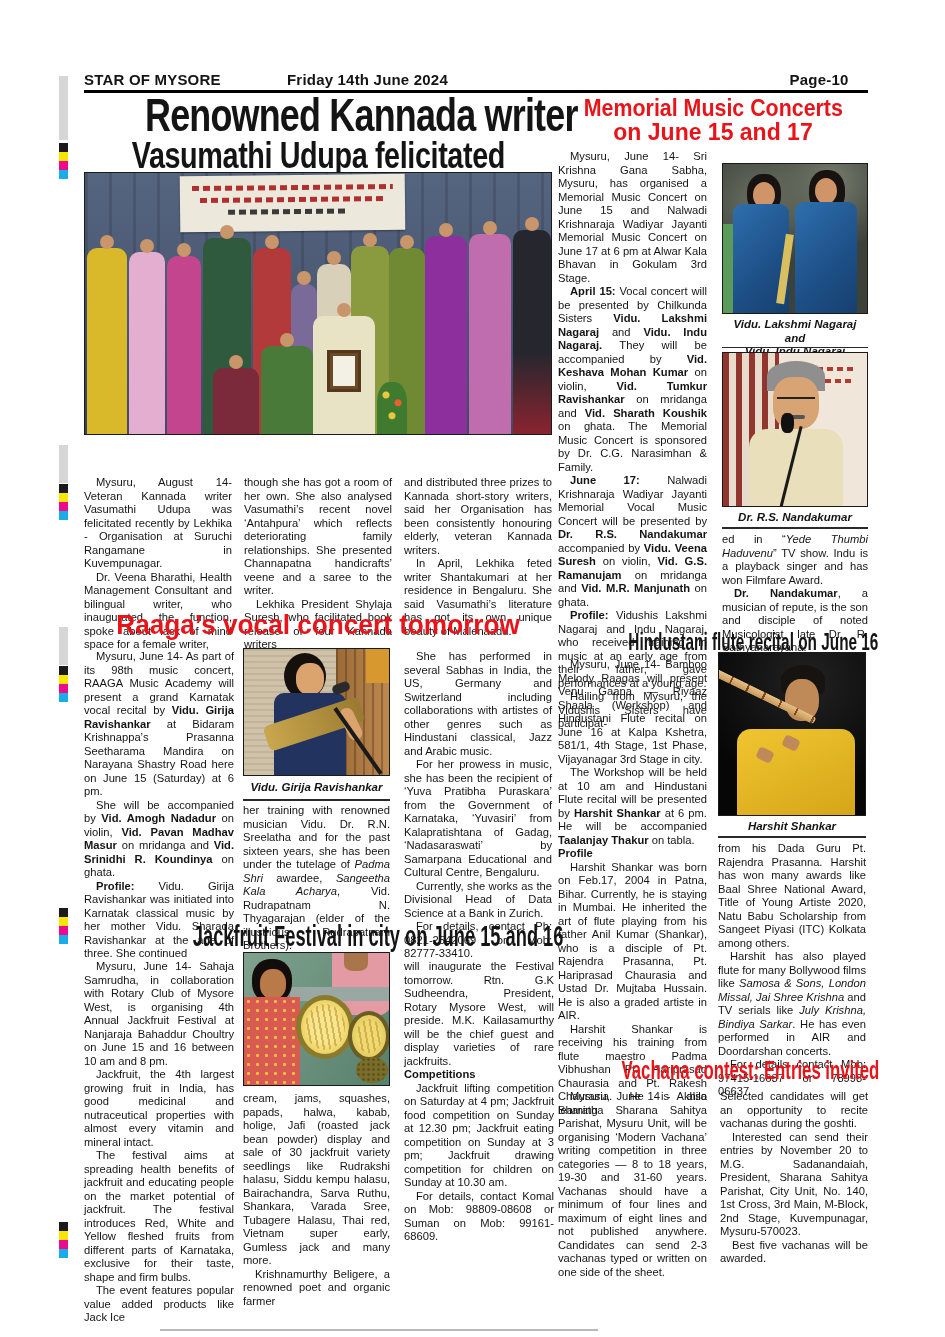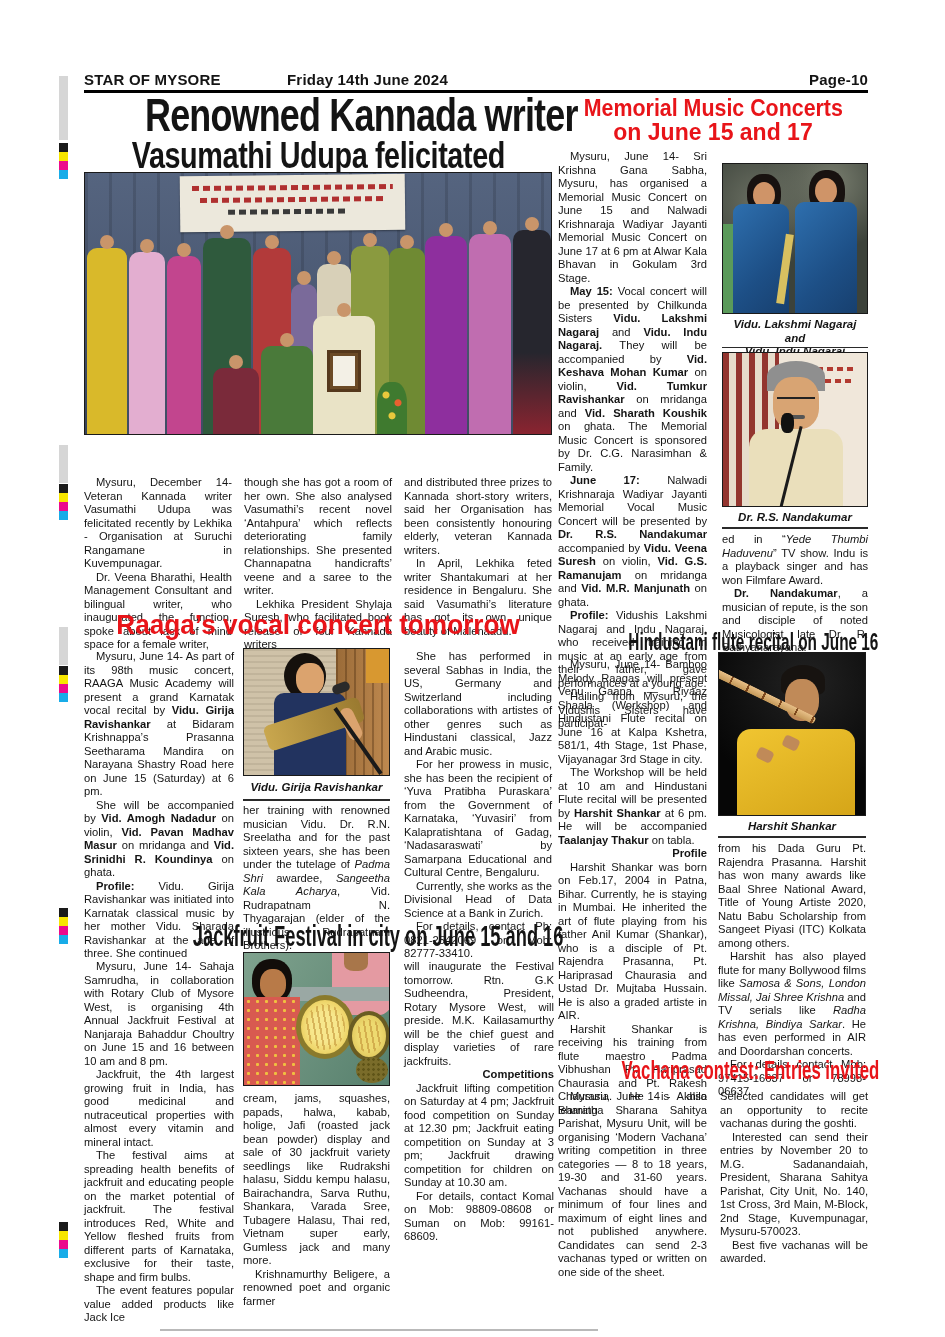--- a/index.html
+++ b/index.html
@@ -7,37 +7,37 @@
   #page {
     position:relative; width:945px; height:1337px; margin:0 auto;
     background:#ffffff; overflow:hidden;
     font-family:"Liberation Sans", sans-serif;
     color:var(--text-black,#141414);
   }
   
   .mast { position:absolute; top:71px; font-weight:bold; font-size:15px; letter-spacing:.2px; }
   #mast-name { left:84px; }
   #mast-date { left:287px; }
-  #mast-page { left:770px; width:98px; text-align:right; }
+  #mast-page { left:770px; width:98px; text-align:center; }
   #mast-rule { position:absolute; left:84px; top:90px; width:784px; height:3px; background:var(--rule-black,#000); }
   
   .hl { position:absolute; font-weight:bold; text-align:center; line-height:1.04; }
   .cx { display:inline-block; white-space:nowrap; transform:scaleX(var(--sx,1)); transform-origin:center; }
   #h-felic1 { left:84px; top:92px;  width:468px; font-size:46px; letter-spacing:-1px;text-decoration:underline; }
   #h-felic2 { left:84px; top:137px; width:468px; font-size:36px; letter-spacing:-.5px; }
   #h-memorial { left:558px; top:96px; width:310px; font-size:23px; line-height:24px; color:var(--headline-red,#e81419); }
   #h-raaga { left:84px; top:611px; width:468px; font-size:27px; color:var(--headline-red,#e81419); }
   #h-jack  { left:84px; top:921px; width:468px; font-size:29px; }
   #h-hind  { left:558px; top:630px; width:310px; font-size:24px; }
   #h-vach  { left:558px; top:1057px; width:310px; font-size:25px; color:var(--headline-red,#e81419); }
   
   .col { position:absolute; text-align:justify; font-size:11.2px; line-height:13.5px; }
   .col p { text-indent:12px; }
   .col p.cont { text-indent:0; }
-  .col p.subhead { text-indent:0; text-align:right; font-weight:bold; }
+  .col p.subhead { text-indent:0; text-align:left; font-weight:bold; }
   .colA1{left:84px; top:476px; width:148px;} .colA2{left:244px; top:476px; width:148px;} .colA3{left:404px; top:476px; width:148px;}
   .colR1{left:84px; top:650px; width:150px;} .colR2{left:243px; top:804px; width:147px;} .colR3{left:404px; top:650px; width:148px;}
   .colJ1{left:84px; top:960px; width:150px;} .colJ2{left:243px; top:1092px; width:147px;} .colJ3{left:404px; top:960px; width:150px;}
   .colM1{left:558px; top:150px; width:149px;} .colM2{left:722px; top:533px; width:146px;}
   .colH1{left:558px; top:658px; width:149px;} .colH2{left:718px; top:842px; width:148px;}
   .colV1{left:558px; top:1090px; width:149px;} .colV2{left:720px; top:1090px; width:148px;}
   
   .pcap { position:absolute; font-weight:bold; font-style:italic; font-size:11.5px; line-height:13.5px; text-align:center; white-space:pre-line; }
   #cap-felic { left:84px; top:441px; width:468px; font-size:12px; line-height:15.5px; text-align:left; white-space:normal; }
   #cap-sisters { left:722px; top:318px; width:146px; }
@@ -193,39 +193,39 @@
       <span class="head"></span>
       <span class="frame">
           <i></i>
         </span>
     </div>
     <div class="flowers"></div>
   </div>
 
 
   <div class="col colA1">
-    <p>Mysuru, December 14- Veteran Kannada writer Vasumathi Udupa was felicitated recently by Lekhika - Organisation at Suruchi Rangamane in Kuvempunagar.</p>
+    <p>Mysuru, August 14- Veteran Kannada writer Vasumathi Udupa was felicitated recently by Lekhika - Organisation at Suruchi Rangamane in Kuvempunagar.</p>
     <p>Dr. Veena Bharathi, Health Management Consultant and bilingual writer, who inaugurated the function, spoke about lack of mind space for a female writer,</p>
   </div>
   <div class="col colA2">
     <p class="cont">though she has got a room of her own. She also analysed Vasumathi’s recent novel ‘Antahpura’ which reflects deteriorating family relationships. She presented Channapatna handicrafts’ veene and a saree to the writer.</p>
     <p>Lekhika President Shylaja Suresh, who facilitated book release of four Kannada writers</p>
   </div>
   <div class="col colA3">
     <p class="cont">and distributed three prizes to Kannada short-story writers, said her Organisation has been consistently honouring elderly, veteran Kannada writers.</p>
     <p>In April, Lekhika feted writer Shantakumari at her residence in Bengaluru. She said Vasumathi’s literature has got its own unique beauty of Malenaadu.</p>
   </div>
 
   <h2 class="hl" id="h-memorial">
     <span class="cx" style="--sx:.93">Memorial Music Concerts</span><br>
     <span class="cx">on June 15 and 17</span>
   </h2>
   <div class="col colM1">
     <p>Mysuru, June 14- Sri Krishna Gana Sabha, Mysuru, has organised a Memorial Music Concert on June 15 and Nalwadi Krishnaraja Wadiyar Jayanti Memorial Music Concert on June 17 at 6 pm at Alwar Kala Bhavan in Gokulam 3rd Stage.</p>
-    <p><b>May 15:</b> Vocal concert will be presented by Chilkunda Sisters <b>Vidu. Lakshmi Nagaraj</b> and <b>Vidu. Indu Nagaraj.</b> They will be accompanied by <b>Vid. Keshava Mohan Kumar</b> on violin, <b>Vid. Tumkur Ravishankar</b> on mridanga and <b>Vid. Sharath Koushik</b> on ghata. The Memorial Music Concert is sponsored by Dr. C.G. Narasimhan &amp; Family.</p>
+    <p><b>April 15:</b> Vocal concert will be presented by Chilkunda Sisters <b>Vidu. Lakshmi Nagaraj</b> and <b>Vidu. Indu Nagaraj.</b> They will be accompanied by <b>Vid. Keshava Mohan Kumar</b> on violin, <b>Vid. Tumkur Ravishankar</b> on mridanga and <b>Vid. Sharath Koushik</b> on ghata. The Memorial Music Concert is sponsored by Dr. C.G. Narasimhan &amp; Family.</p>
     <p><b>June 17:</b> Nalwadi Krishnaraja Wadiyar Jayanti Memorial Vocal Music Concert will be presented by <b>Dr. R.S. Nandakumar</b> accompanied by <b>Vidu. Veena Suresh</b> on violin, <b>Vid. G.S. Ramanujam</b> on mridanga and <b>Vid. M.R. Manjunath</b> on ghata.</p>
     <p><b>Profile:</b> Vidushis Lakshmi Nagaraj and Indu Nagaraj, who received training in music at an early age from their father, gave performances at a young age.</p>
     <p>Hailing from Mysuru, the Vidushis Sisters have participat-</p>
   </div>
 
   <div class="photo" id="photo-sisters">
     <div style="left:0;top:60px;width:10px;height:91px;background:#5a9a5a"></div>
     <div class="hairblk" style="left:24px;top:10px;width:34px;height:40px"></div>
     <div class="skin" style="left:30px;top:18px;width:22px;height:26px"></div>
     <div class="sari-blue" style="left:10px;top:40px;width:56px;height:111px"></div>
@@ -305,21 +305,21 @@
     <div style="left:18px;top:76px;width:118px;height:88px;background:linear-gradient(155deg,#f0c531,#d5a518);border-radius:14px 14px 0 0"></div>
     <div class="flute" style="left:-16px;top:64px;width:112px;height:8px;transform:rotate(26deg);transform-origin:right center"></div>
     <div style="left:38px;top:96px;width:16px;height:12px;background:#c08a58;border-radius:4px;transform:rotate(25deg)"></div>
     <div style="left:64px;top:84px;width:16px;height:12px;background:#c08a58;border-radius:4px;transform:rotate(25deg)"></div>
   </div>
   <div class="pcap" id="cap-harshit">Harshit Shankar</div>
   <div class="caprule" id="rule-harshit"></div>
 
   <div class="col colH2">
     <p class="cont">from his Dada Guru Pt. Rajendra Prasanna. Harshit has won many awards like Baal Shree National Award, Title of Young Artiste 2020,  Natu Babu Scholarship from  Sangeet Piyasi (ITC) Kolkata among others.</p>
-    <p>Harshit has also played flute for many Bollywood films like <i>Samosa &amp; Sons, London Missal, Jai Shree Krishna</i> and TV serials like <i>Radha Krishna, Bindiya Sarkar</i>. He has even performed in AIR and Doordarshan concerts.</p>
+    <p>Harshit has also played flute for many Bollywood films like <i>Samosa &amp; Sons, London Missal, Jai Shree Krishna</i> and TV serials like <i>July Krishna, Bindiya Sarkar</i>. He has even performed in AIR and Doordarshan concerts.</p>
     <p>For details contact Mob: 97415-16637 or 78998-06637</p>
   </div>
 
   <h2 class="hl" id="h-jack"><span class="cx" style="--sx:.63">Jackfruit Festival in city on June 15 and 16</span></h2>
   <div class="col colJ1">
     <p>Mysuru, June 14- Sahaja Samrudha, in collaboration with Rotary Club of Mysore West, is organising 4th Annual Jackfruit Festival at Nanjaraja Bahaddur Choultry on June 15 and 16 between 10 am and 8 pm.</p>
     <p>Jackfruit, the 4th largest growing fruit in India, has good medicinal and nutraceutical properties with almost every vitamin and mineral intact.</p>
     <p>The festival aims at spreading health benefits of jackfruit and educating people on the market potential of jackfruit. The festival introduces Red, White and Yellow fleshed fruits from different parts of Karnataka, exclusive for their taste, shape and firm bulbs.</p>
     <p>The event features popular value added products like Jack Ice</p>
   </div>

